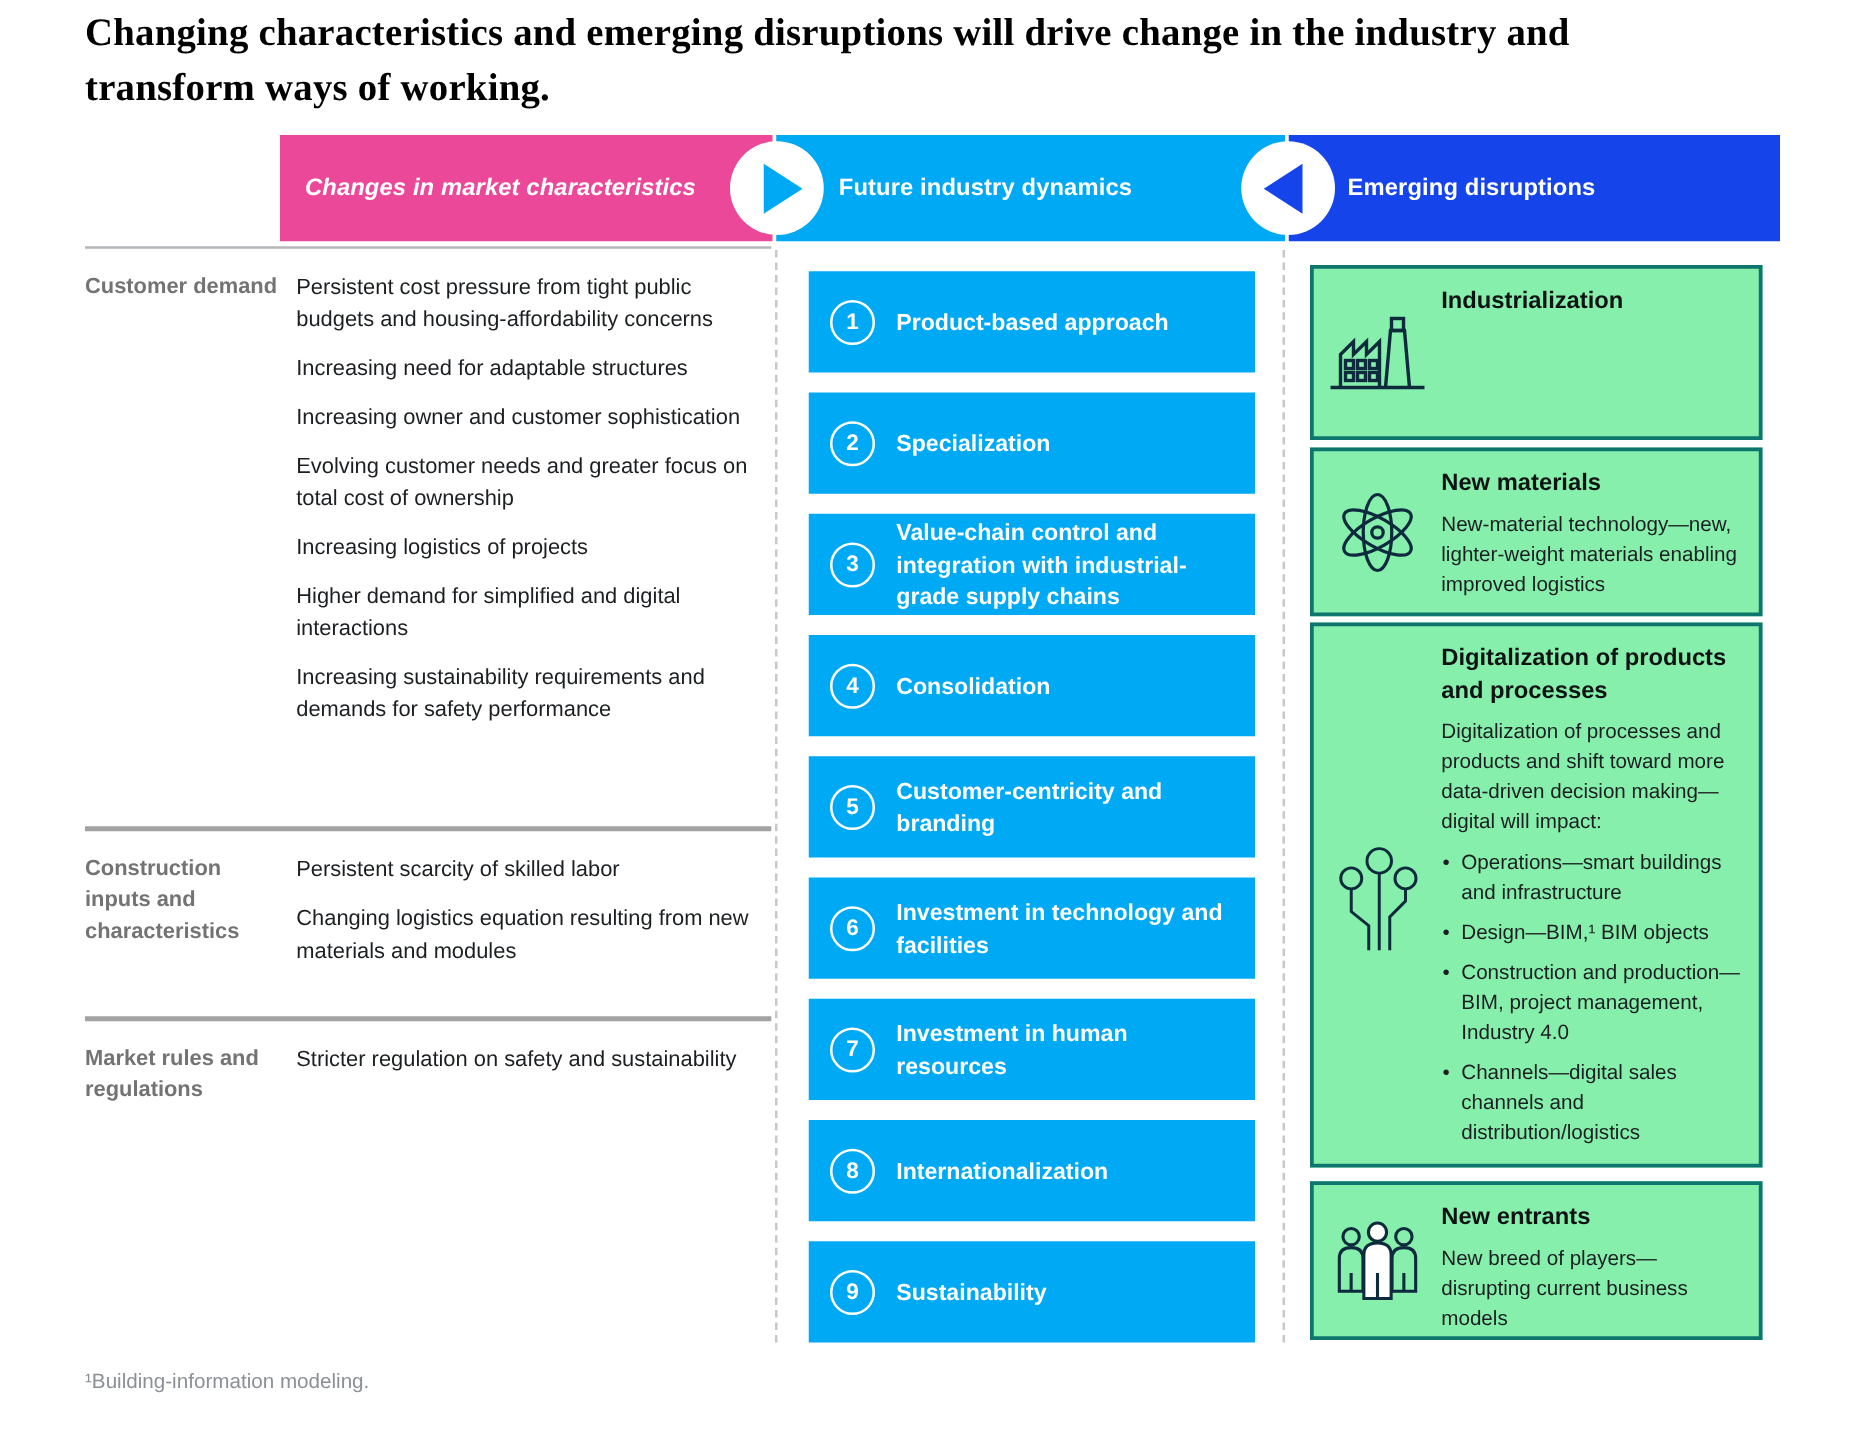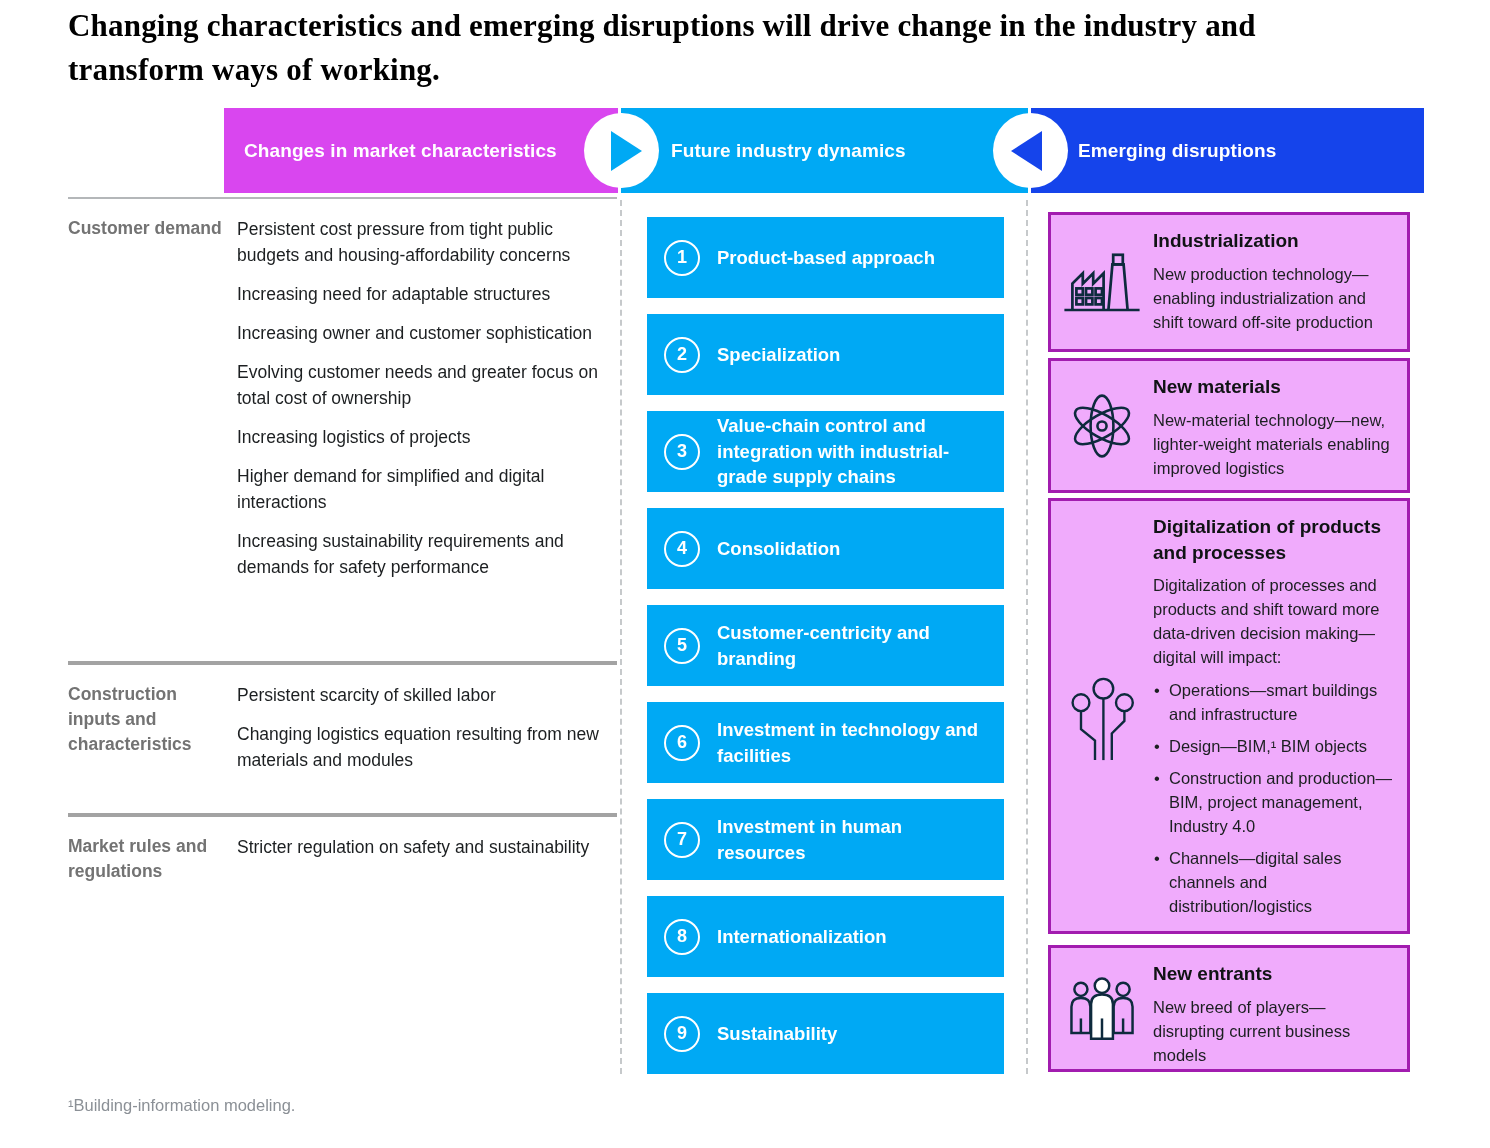--- a/index.html
+++ b/index.html
@@ -13,21 +13,21 @@
     position: absolute; left: 68px; top: 4px; width: 1300px;
     font-family: "Liberation Serif", serif; font-weight: 700;
     font-size: 31px; line-height: 1.42; color: #000; letter-spacing: 0.2px;
   }
   
   .hdr {
     position: absolute; top: 108px; height: 85px;
     display: flex; align-items: center;
     color: #fff; font-weight: 700; font-size: 19px; letter-spacing: 0.1px;
   }
-  .hdr-black { left: 224px; width: 394px; background: #d946ef; padding-left: 20px; }
+  .hdr-black { left: 224px; width: 394px; background: #ec4899; padding-left: 20px; font-style: italic; }
   .hdr-cyan  { left: 621px; width: 407px; background: #00A9F4; padding-left: 50px; }
   .hdr-blue  { left: 1031px; width: 393px; background: #1544EB; padding-left: 47px; }
   .flow-circle {
     position: absolute; top: 113px; width: 75px; height: 75px; border-radius: 50%;
     background: #fff; display: flex; align-items: center; justify-content: center; z-index: 3;
   }
   .fc1 { left: 584px; } .fc2 { left: 993px; }
   .tri-right { width:0; height:0; border-top:20px solid transparent; border-bottom:20px solid transparent;
     border-left:31px solid #00A9F4; margin-left:9px; }
   .tri-left  { width:0; height:0; border-top:20px solid transparent; border-bottom:20px solid transparent;
@@ -51,21 +51,21 @@
     display: flex; align-items: center; padding: 0 12px 0 17px; color: #fff;
   }
   .dyn-num {
     flex: 0 0 36px; width: 36px; height: 36px; border: 2px solid #fff; border-radius: 50%;
     display: flex; align-items: center; justify-content: center;
     font-weight: 700; font-size: 18px; margin-right: 17px;
   }
   .dyn-label { font-weight: 700; font-size: 18.5px; line-height: 1.38; }
   
   .right-col { position: absolute; left: 1048px; top: 212px; width: 362px; }
-  .card { border: 3px solid #a21caf; background: #f0abfc; display: flex; margin-bottom: 6px; }
+  .card { border: 3px solid #0f766e; background: #86efac; display: flex; margin-bottom: 6px; }
   .card-industrial { height: 140px; }
   .card-materials  { height: 135px; margin-bottom: 5px; }
   .card-digital    { height: 436px; margin-bottom: 11px; }
   .card-entrants   { height: 127px; }
   .card-icon { width: 102px; flex-shrink: 0; display: flex; align-items: center; justify-content: center; }
   .card-text { flex: 1; padding: 13px 12px 10px 0; }
   .card-title { font-weight: 700; font-size: 19px; line-height: 1.35; color: #101314; margin-bottom: 8px; }
   .card-body { font-size: 16.5px; line-height: 24px; color: #1c1f21; }
   .card-bullets { list-style: none; margin-top: 9px; }
   .card-bullets li { position: relative; padding-left: 16px; font-size: 16.5px; line-height: 24px; color: #1c1f21; margin-bottom: 8px; }
@@ -176,21 +176,20 @@
           <rect x="18" y="48" width="8" height="8"></rect>
             <rect x="30" y="48" width="8" height="8"></rect>
             <rect x="42" y="48" width="8" height="8"></rect>
           <rect x="18" y="60" width="8" height="8"></rect>
             <rect x="30" y="60" width="8" height="8"></rect>
             <rect x="42" y="60" width="8" height="8"></rect>
         </svg>
       </div>
       <div class="card-text">
         <div class="card-title">Industrialization</div>
-        <div class="card-body">New production technology—enabling industrialization and shift toward off-site production</div>
       </div>
     </div>
 
     <div class="card card-materials">
       <div class="card-icon">
         <svg class="icon-svg" width="76" height="76" viewBox="0 0 100 100">
           <ellipse cx="50" cy="50" rx="40" ry="15" transform="rotate(30 50 50)"></ellipse>
           <ellipse cx="50" cy="50" rx="40" ry="15" transform="rotate(90 50 50)"></ellipse>
           <ellipse cx="50" cy="50" rx="40" ry="15" transform="rotate(150 50 50)"></ellipse>
           <circle cx="50" cy="50" r="6"></circle>

